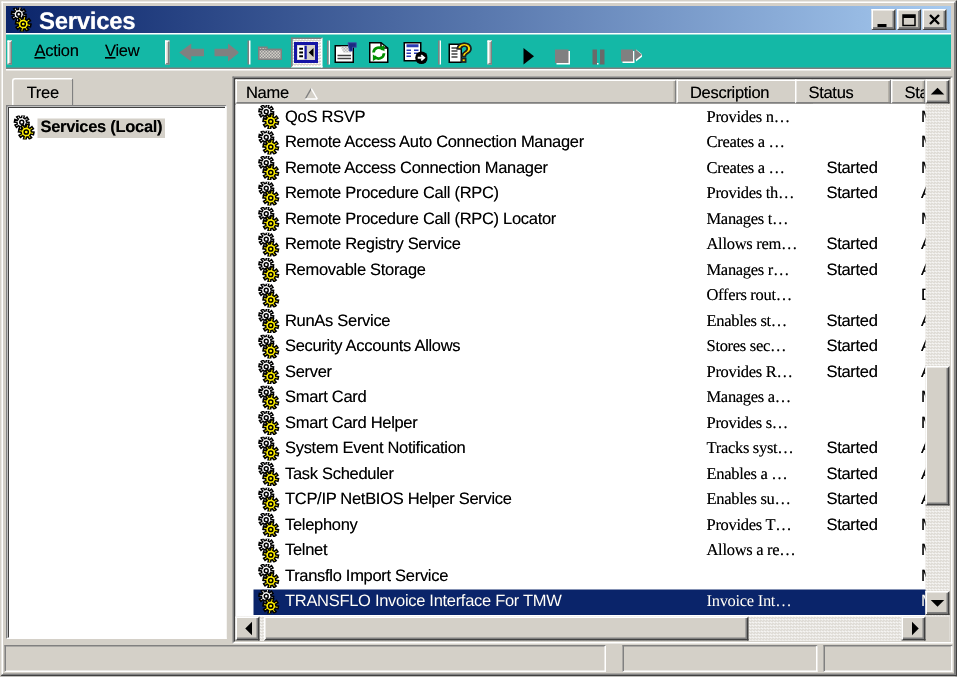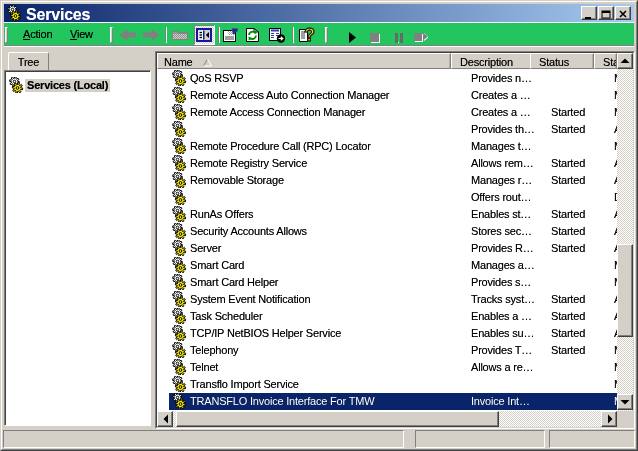--- a/index.html
+++ b/index.html
@@ -21,21 +21,21 @@
   
   #title { left:4px; top:4px; width:630px; height:18px;
      background:linear-gradient(to right,#0a246a,#a6caf0);
      color:#fff; font-weight:bold; font-size:16px; }
   #title .txt { position:absolute; left:22px; top:2px; }
   .tbtn { position:absolute; top:2px; width:16px; height:14px; background:#d4d0c8;
      border-top:1px solid #fff; border-left:1px solid #fff;
      border-right:1px solid #404040; border-bottom:1px solid #404040;
      box-shadow:inset -1px -1px 0 #808080; }
   
-  #rebar { left:4px; top:22px; width:630px; height:24px; background:#22c55e;
+  #rebar { left:4px; top:22px; width:630px; height:24px; background:#14b8a6;
      border-top:1px solid #fff; border-bottom:1px solid #808080; }
   .grip { position:absolute; top:4px; width:3px; height:16px; background:#d4d0c8;
      border-top:1px solid #fff; border-left:1px solid #fff;
      border-right:1px solid #808080; border-bottom:1px solid #808080; }
   .mitem { position:absolute; top:5px; font-size:11px; }
   .mitem u { text-decoration:underline; }
   .sep { position:absolute; top:4px; width:2px; height:16px;
      border-left:1px solid #808080; border-right:1px solid #fff; }
   .ticon { position:absolute; top:3px; width:18px; height:18px; }
   
@@ -55,21 +55,21 @@
      border-right:1px solid #d4d0c8; border-bottom:1px solid #d4d0c8; background:#fff; }
   
   .hcell { position:absolute; top:0; height:16px; background:#d4d0c8;
      border-top:1px solid #fff; border-left:1px solid #fff;
      border-right:1px solid #808080; border-bottom:1px solid #808080;
      box-shadow:1px 0 0 #404040, inset -1px 0 0 #b5b1a8;
      padding:2px 0 0 8px; overflow:hidden; }
   
   .row { position:absolute; left:12px; width:460px; height:17px; overflow:hidden; white-space:nowrap; }
   .row .nm { position:absolute; left:21px; top:2px; }
-  .row .de { position:absolute; left:302px; top:2px; }
+  .row .de { position:absolute; left:302px; top:2px;font-family:Liberation Serif, serif; }
   .row .st { position:absolute; left:382px; top:2px; }
   .row .su { position:absolute; left:445px; top:2px; width:18px; overflow:hidden; }
   .row svg.gear { position:absolute; left:2px; top:0px; }
   .sel { background:#0a246a; color:#fff;padding-left:48px; }
   
   .sbtn { position:absolute; background:#d4d0c8;
      border-top:1px solid #fff; border-left:1px solid #fff;
      border-right:1px solid #404040; border-bottom:1px solid #404040;
      box-shadow:inset -1px -1px 0 #808080; }
   .track { background:repeating-conic-gradient(#ffffff 0% 25%, #d4d0c8 0% 50%) 0 0 / 2px 2px; }
@@ -276,20 +276,21 @@
           </svg>
           <span class="nm">Remote Access Connection Manager</span>
           <span class="de">Creates a …</span>
           <span class="st">Started</span>
           <span class="su">Manual</span>
         </div>
   <div class="row" style="top:51px">
           <svg class="gear" width="16" height="16">
             <use href="#gear"></use>
           </svg>
+          <span class="nm">Remote Procedure Call (RPC)</span>
           <span class="de">Provides th…</span>
           <span class="st">Started</span>
           <span class="su">Automatic</span>
         </div>
   <div class="row" style="top:68px">
           <svg class="gear" width="16" height="16">
             <use href="#gear"></use>
           </svg>
           <span class="nm">Remote Procedure Call (RPC) Locator</span>
           <span class="de">Manages t…</span>
@@ -317,21 +318,21 @@
           <svg class="gear" width="16" height="16">
             <use href="#gear"></use>
           </svg>
           <span class="de">Offers rout…</span>
           <span class="su">Disabled</span>
         </div>
   <div class="row" style="top:136px">
           <svg class="gear" width="16" height="16">
             <use href="#gear"></use>
           </svg>
-          <span class="nm">RunAs Offers</span>
+          <span class="nm">RunAs Service</span>
           <span class="de">Enables st…</span>
           <span class="st">Started</span>
           <span class="su">Automatic</span>
         </div>
   <div class="row" style="top:153px">
           <svg class="gear" width="16" height="16">
             <use href="#gear"></use>
           </svg>
           <span class="nm">Security Accounts Allows</span>
           <span class="de">Stores sec…</span>

